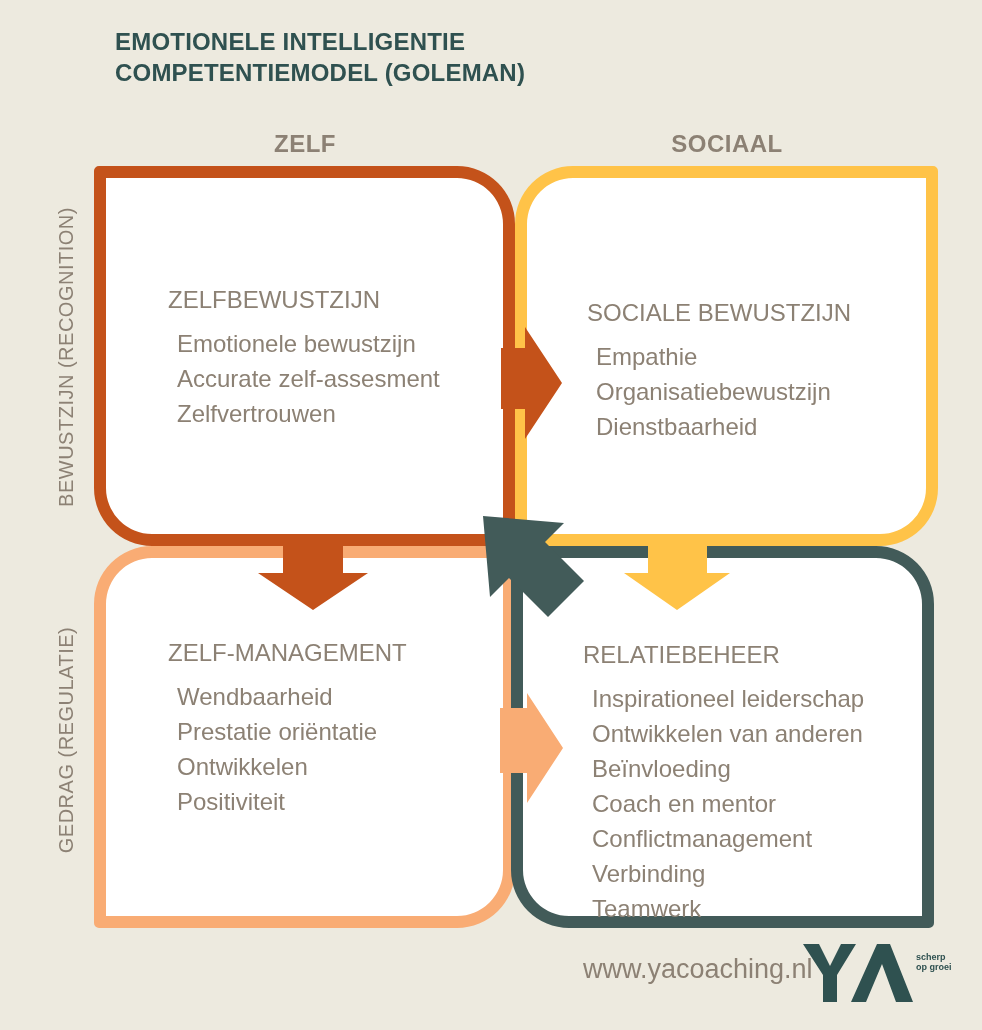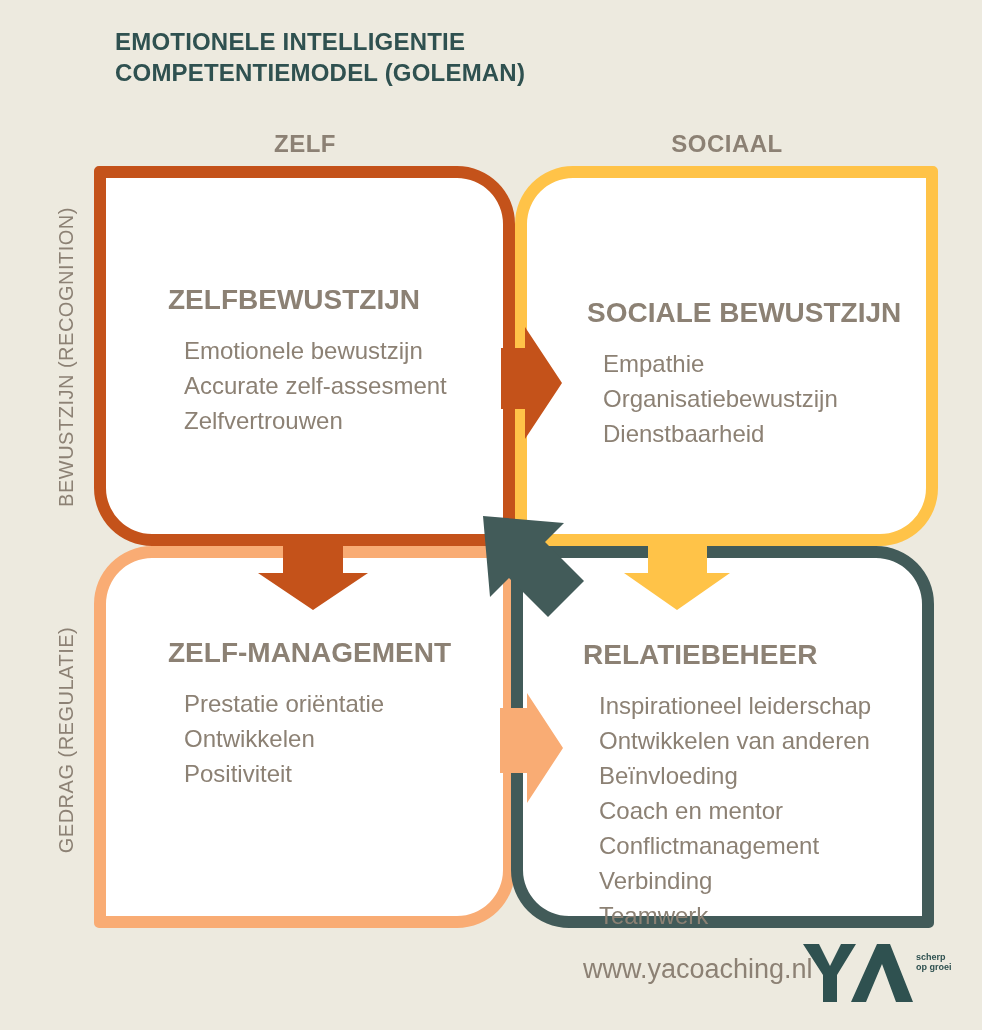--- a/index.html
+++ b/index.html
@@ -24,22 +24,22 @@
         border:12px solid #000;color:#8C8174;}
   .q-tl{left:94px;top:166px;width:421px;height:380px;border-radius:5px 58px 5px 58px;
         padding:104px 20px 0 62px;}
   .q-tr{left:515px;top:166px;width:423px;height:380px;border-radius:58px 5px 58px 5px;
         padding:117px 14px 0 60px;}
   .q-bl{left:94px;top:546px;width:421px;height:382px;border-radius:58px 5px 58px 5px;
         padding:77px 20px 0 62px;}
   .q-br{left:511px;top:546px;width:423px;height:382px;border-radius:5px 58px 5px 58px;
         padding:79px 14px 0 60px;}
 
-  .q-title{font-size:28px;font-weight:bold;line-height:35px;}
-  .q-list{list-style:none;margin:16px;padding:0;font-size:24px;line-height:35px;}
+  .q-title{font-size:24px;font-weight:normal;line-height:35px;}
+  .q-list{list-style:none;margin:9px;padding:0;font-size:24px;line-height:35px;}
 
   .arrows{position:absolute;left:0;top:0;pointer-events:none;}
 
   .footer-url{position:absolute;left:583px;top:954px;font-size:27px;color:#8C8174;}
   .logo{position:absolute;left:803px;top:944px;}
   .logo-tagline{position:absolute;left:916px;top:952px;font-size:9px;line-height:10px;
                 font-weight:bold;color:#2F5150;}
 </style>
 </head>
 <body>
@@ -71,20 +71,21 @@
     <ul class="q-list">
         <li>Empathie</li>
         <li>Organisatiebewustzijn</li>
         <li>Dienstbaarheid</li>
       </ul>
   </div>
 
   <div class="quad q-bl" style="border-color: rgb(249, 172, 116);">
     <div class="q-title">ZELF-MANAGEMENT</div>
     <ul class="q-list">
+        <li>Wendbaarheid</li>
         <li>Prestatie oriëntatie</li>
         <li>Ontwikkelen</li>
         <li>Positiviteit</li>
       </ul>
   </div>
 
   <div class="quad q-br" style="border-color: rgb(66, 91, 89);">
     <div class="q-title">RELATIEBEHEER</div>
     <ul class="q-list">
         <li>Inspirationeel leiderschap</li>

